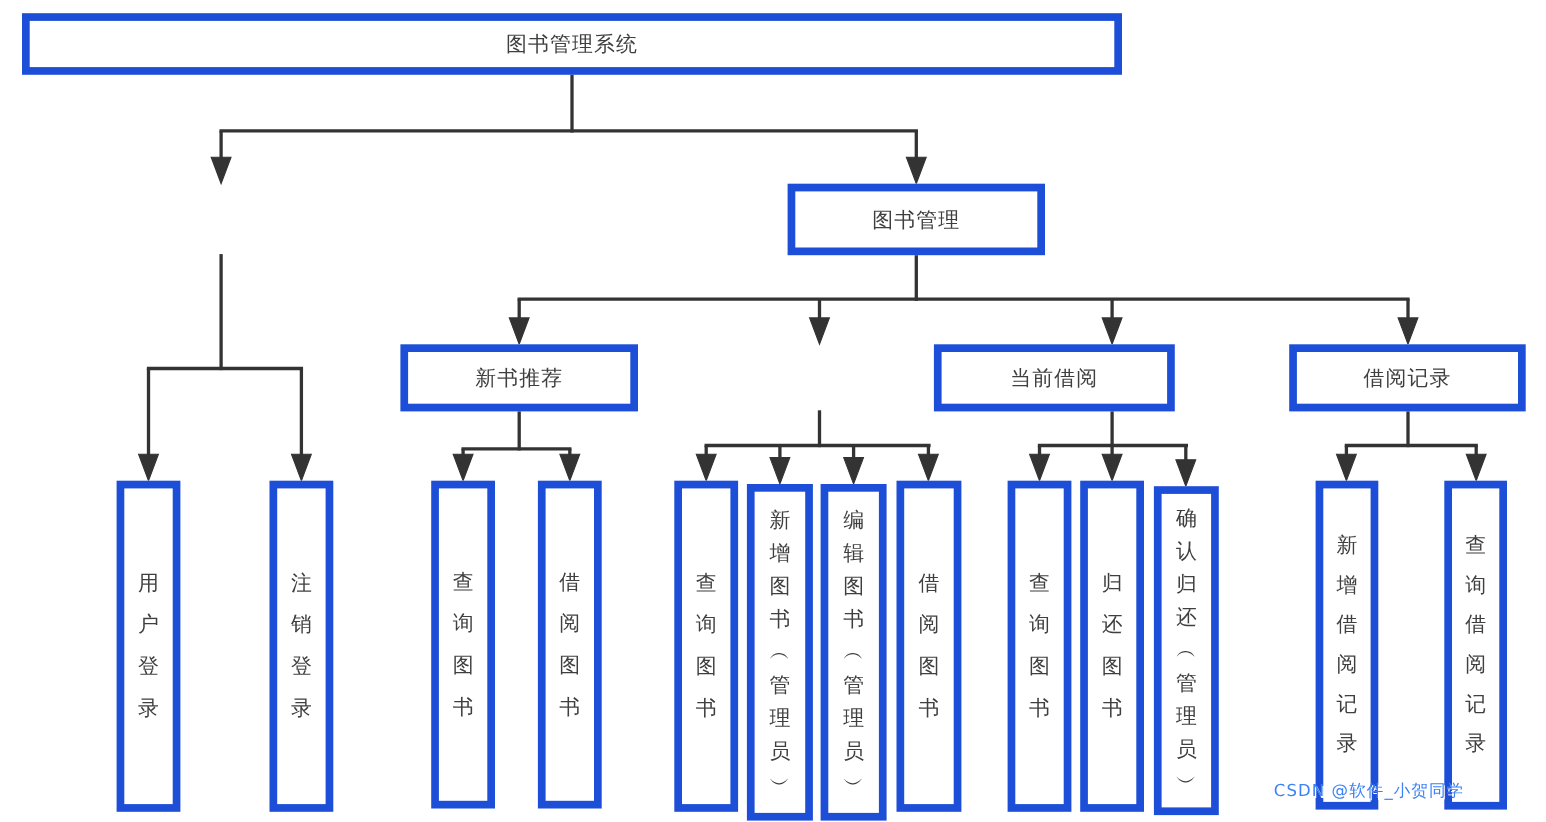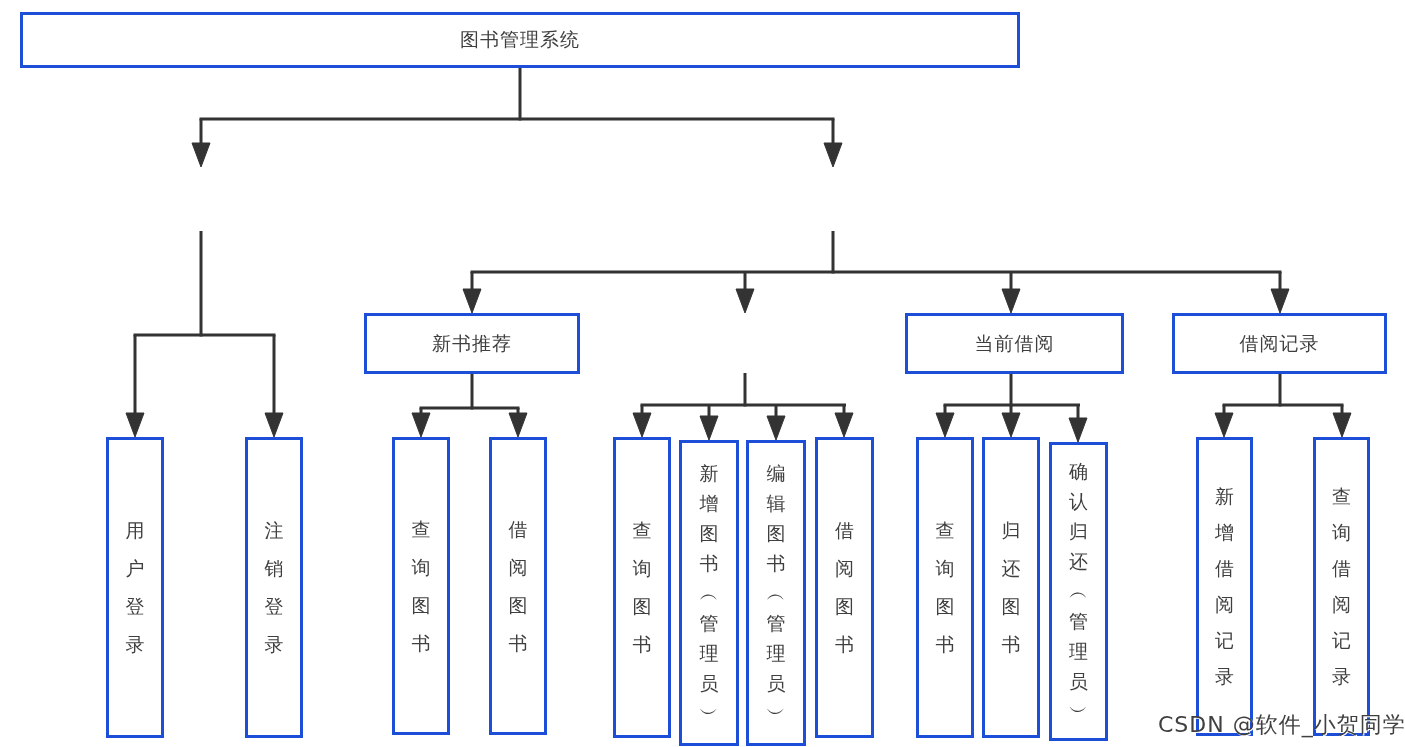--- a/index.html
+++ b/index.html
@@ -10,37 +10,37 @@
     width:1405px; height:747px;
     background:#ffffff;
     overflow:hidden;
   }
   .connectors { position:absolute; left:0; top:0; width:1405px; height:747px; }
   .connectors line { stroke:#333333; stroke-width:3; }
   .connectors polygon { fill:#333333; stroke:#333333; stroke-width:1; }
 
   .node {
     position:absolute;
-    border:3px solid #1d4ed8;
+    border:7px solid #1d4ed8;
     background:#ffffff;
     display:flex; align-items:center; justify-content:center;
     color:#3f3f3f;
     font-size:19px;
     letter-spacing:1px;
     z-index:2;
   }
   .node .hlabel { white-space:nowrap; }
 
   
   .n-root            { left:20px;   top:12px;  width:1000px; height:56px; }
   .n-user-login      { left:84px;   top:167px; width:236px;  height:65px; }
   .n-book-mgmt       { left:716px;  top:167px; width:234px;  height:65px; }
   .n-new-book-rec    { left:364px;  top:313px; width:216px;  height:61px; }
   .n-book-borrow     { left:637px;  top:313px; width:216px;  height:61px; }
-  .n-current-borrow  { left:905px;  top:313px; width:219px;  height:61px; }
+  .n-current-borrow  { left:849px;  top:313px; width:219px;  height:61px; }
   .n-borrow-records  { left:1172px; top:313px; width:215px;  height:61px; }
 
   
   .leaf { padding:6px 0; }
   .l-user-login      { left:106px;  top:437px; width:58px; height:301px; }
   .l-logout          { left:245px;  top:437px; width:58px; height:301px; }
   .l-query-book-rec  { left:392px;  top:437px; width:58px; height:298px; }
   .l-borrow-book-rec { left:489px;  top:437px; width:58px; height:298px; }
   .l-query-book-bor  { left:613px;  top:437px; width:58px; height:301px; }
   .l-add-book        { left:679px;  top:440px; width:60px; height:306px; }
@@ -60,22 +60,22 @@
     letter-spacing:0;
   }
   .vtext span { line-height:1; display:block; }
   .vtext.loose { gap:19px; }
   .vtext.mid   { gap:17px; }
   .vtext.dense { gap:11px; }
 
   .watermark {
     position:absolute;
     left:1158px; top:710px;
-    font-size:22px;
-    color:#404040;
+    font-size:15px;
+    color:#3b82f6;
     text-shadow:1px 1px 0 #ffffff;
     letter-spacing:1px;
     white-space:nowrap;
     z-index:5;
   }
 </style>
 </head>
 <body>
 
 <div class="canvas">
@@ -132,20 +132,23 @@
       <line x1="1224" y1="405" x2="1224" y2="433"></line>
       <polygon points="1215,413 1233,413 1224,437"></polygon>
       <line x1="1342" y1="405" x2="1342" y2="433"></line>
       <polygon points="1333,413 1351,413 1342,437"></polygon>
     </svg>
 
   <div class="node n-root">
     <span class="hlabel">图书管理系统</span>
   </div>
 
+  <div class="node n-book-mgmt">
+    <span class="hlabel">图书管理</span>
+  </div>
 
   <div class="node n-new-book-rec">
     <span class="hlabel">新书推荐</span>
   </div>
   <div class="node n-current-borrow">
     <span class="hlabel">当前借阅</span>
   </div>
   <div class="node n-borrow-records">
     <span class="hlabel">借阅记录</span>
   </div>

